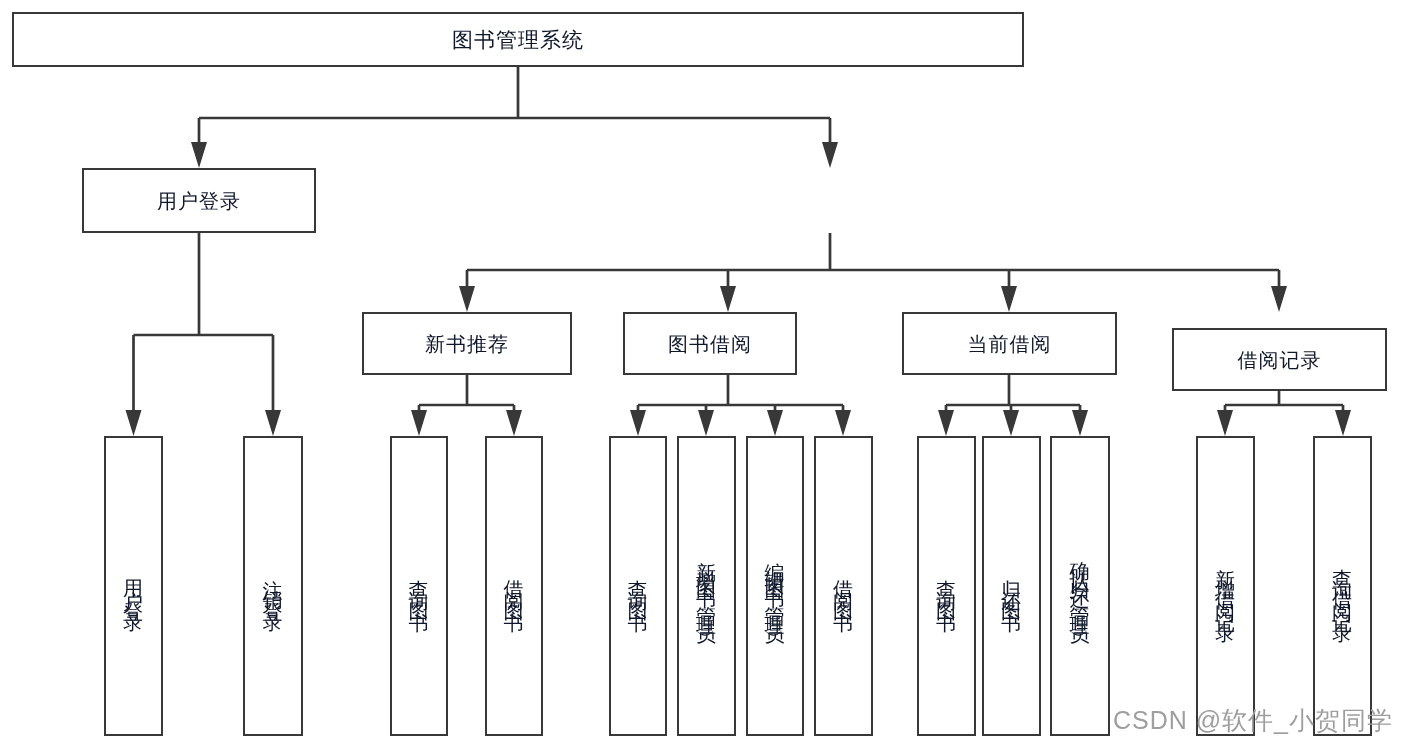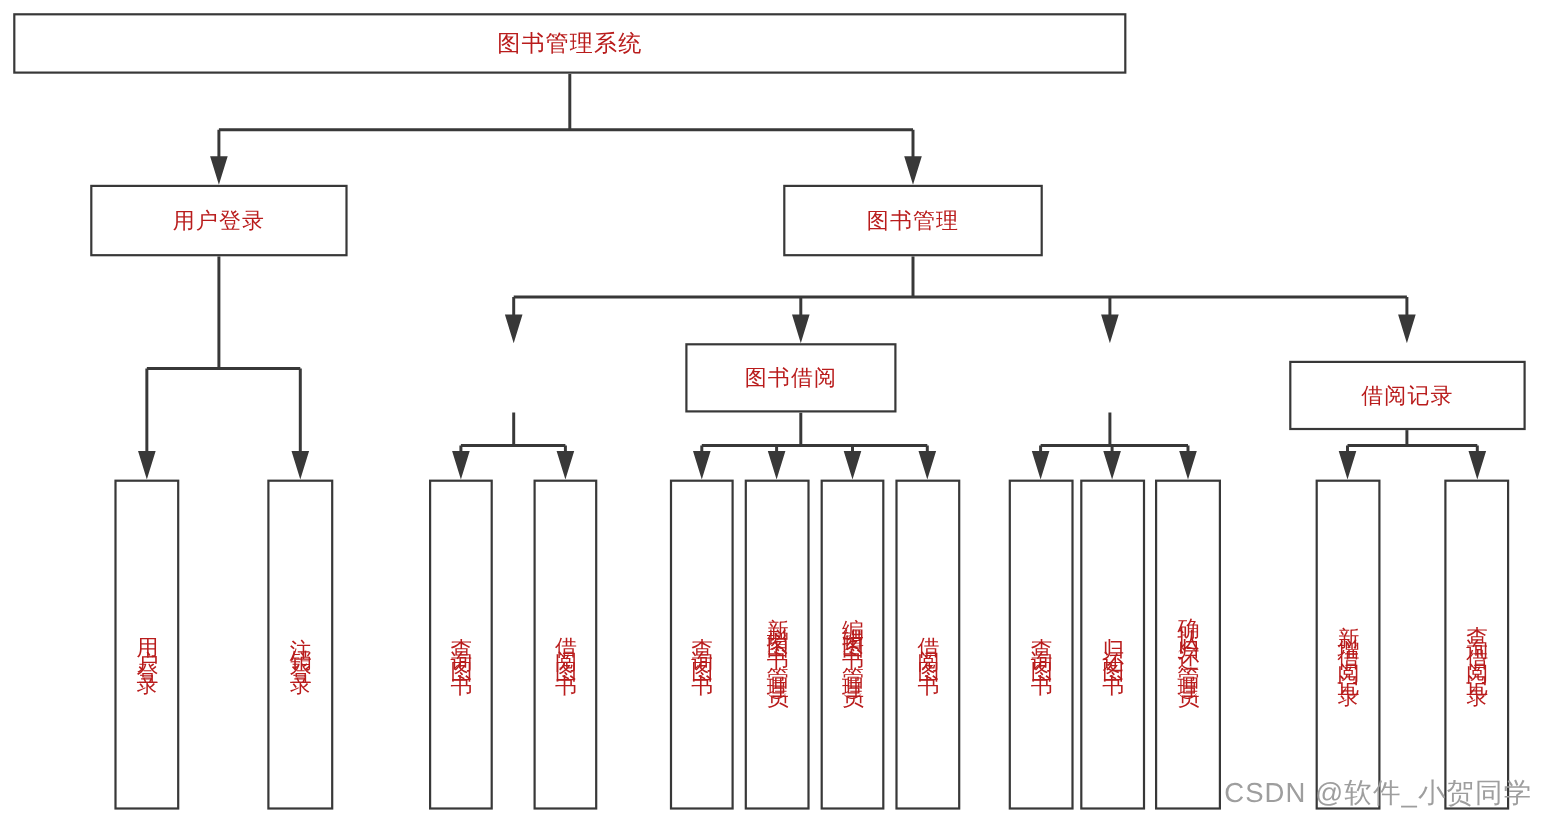--- a/index.html
+++ b/index.html
@@ -17,21 +17,21 @@
   .connectors {
     position: absolute; left: 0; top: 0;
     width: 1405px; height: 747px;
     pointer-events: none;
   }
   .node {
     position: absolute;
     box-sizing: border-box;
     border: 2px solid #383838;
     background: #ffffff;
-    color: #b91c1c;
+    color: #0f172a;
     display: flex;
     align-items: center;
     justify-content: center;
     font-size: 20px;
     line-height: 1;
     white-space: nowrap;
   }
   .root-node { font-size: 21px; letter-spacing: 1px; }
   .h-node { letter-spacing: 1px; }
   .tall {
@@ -40,21 +40,21 @@
     text-orientation: mixed;
     letter-spacing: 11px;
     white-space: normal;
   }
   .tall.long { letter-spacing: 9px; }
 
   #n-root          { left: 12px;   top: 12px;  width: 1012px; height: 55px; }
   #n-user-login    { left: 82px;   top: 168px; width: 234px;  height: 65px; }
   #n-book-mgmt     { left: 712px;  top: 168px; width: 236px;  height: 65px; }
   #n-new-books     { left: 362px;  top: 312px; width: 210px;  height: 63px; }
-  #n-book-borrow   { left: 623px;  top: 312px; width: 192px;  height: 63px; }
+  #n-book-borrow   { left: 623px;  top: 312px; width: 174px;  height: 63px; }
   #n-current-borrow{ left: 902px;  top: 312px; width: 215px;  height: 63px; }
   #n-borrow-records{ left: 1172px; top: 312px; width: 215px;  height: 63px; margin-top: 16px; }
 
   #n-t1  { left: 104px;  width: 59px; }
   #n-t2  { left: 243px;  width: 60px; }
   #n-t3  { left: 390px;  width: 58px; }
   #n-t4  { left: 485px;  width: 58px; }
   #n-t5  { left: 609px;  width: 58px; }
   #n-t6  { left: 677px;  width: 59px; }
   #n-t7  { left: 746px;  width: 58px; }
@@ -107,23 +107,24 @@
       M938 410 L954 410 L946 436 Z
       M1003 410 L1019 410 L1011 436 Z
       M1072 410 L1088 410 L1080 436 Z
       M1217 410 L1233 410 L1225 436 Z
       M1335 410 L1351 410 L1343 436 Z"></path>
   </svg>
 
   <div class="node root-node" id="n-root">图书管理系统</div>
 
   <div class="node h-node" id="n-user-login">用户登录</div>
-  <div class="node h-node" id="n-book-mgmt">图书管理</div>
 
+  <div class="node h-node" id="n-new-books">新书推荐</div>
   <div class="node h-node" id="n-book-borrow">图书借阅</div>
+  <div class="node h-node" id="n-current-borrow">当前借阅</div>
   <div class="node h-node" id="n-borrow-records">借阅记录</div>
 
   <div class="node tall" id="n-t1">用户登录</div>
   <div class="node tall" id="n-t2">注销登录</div>
 
   <div class="node tall" id="n-t3">查询图书</div>
   <div class="node tall" id="n-t4">借阅图书</div>
 
   <div class="node tall" id="n-t5">查询图书</div>
   <div class="node tall long" id="n-t6">新增图书（管理员）</div>

